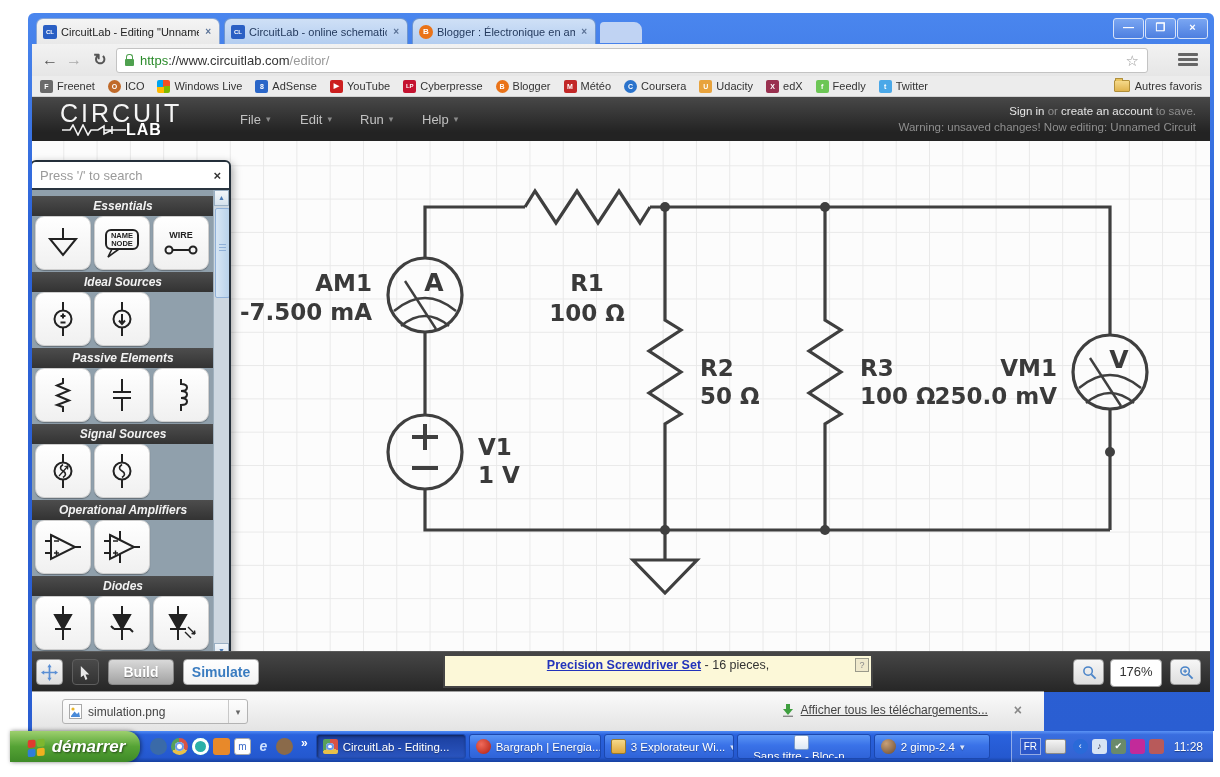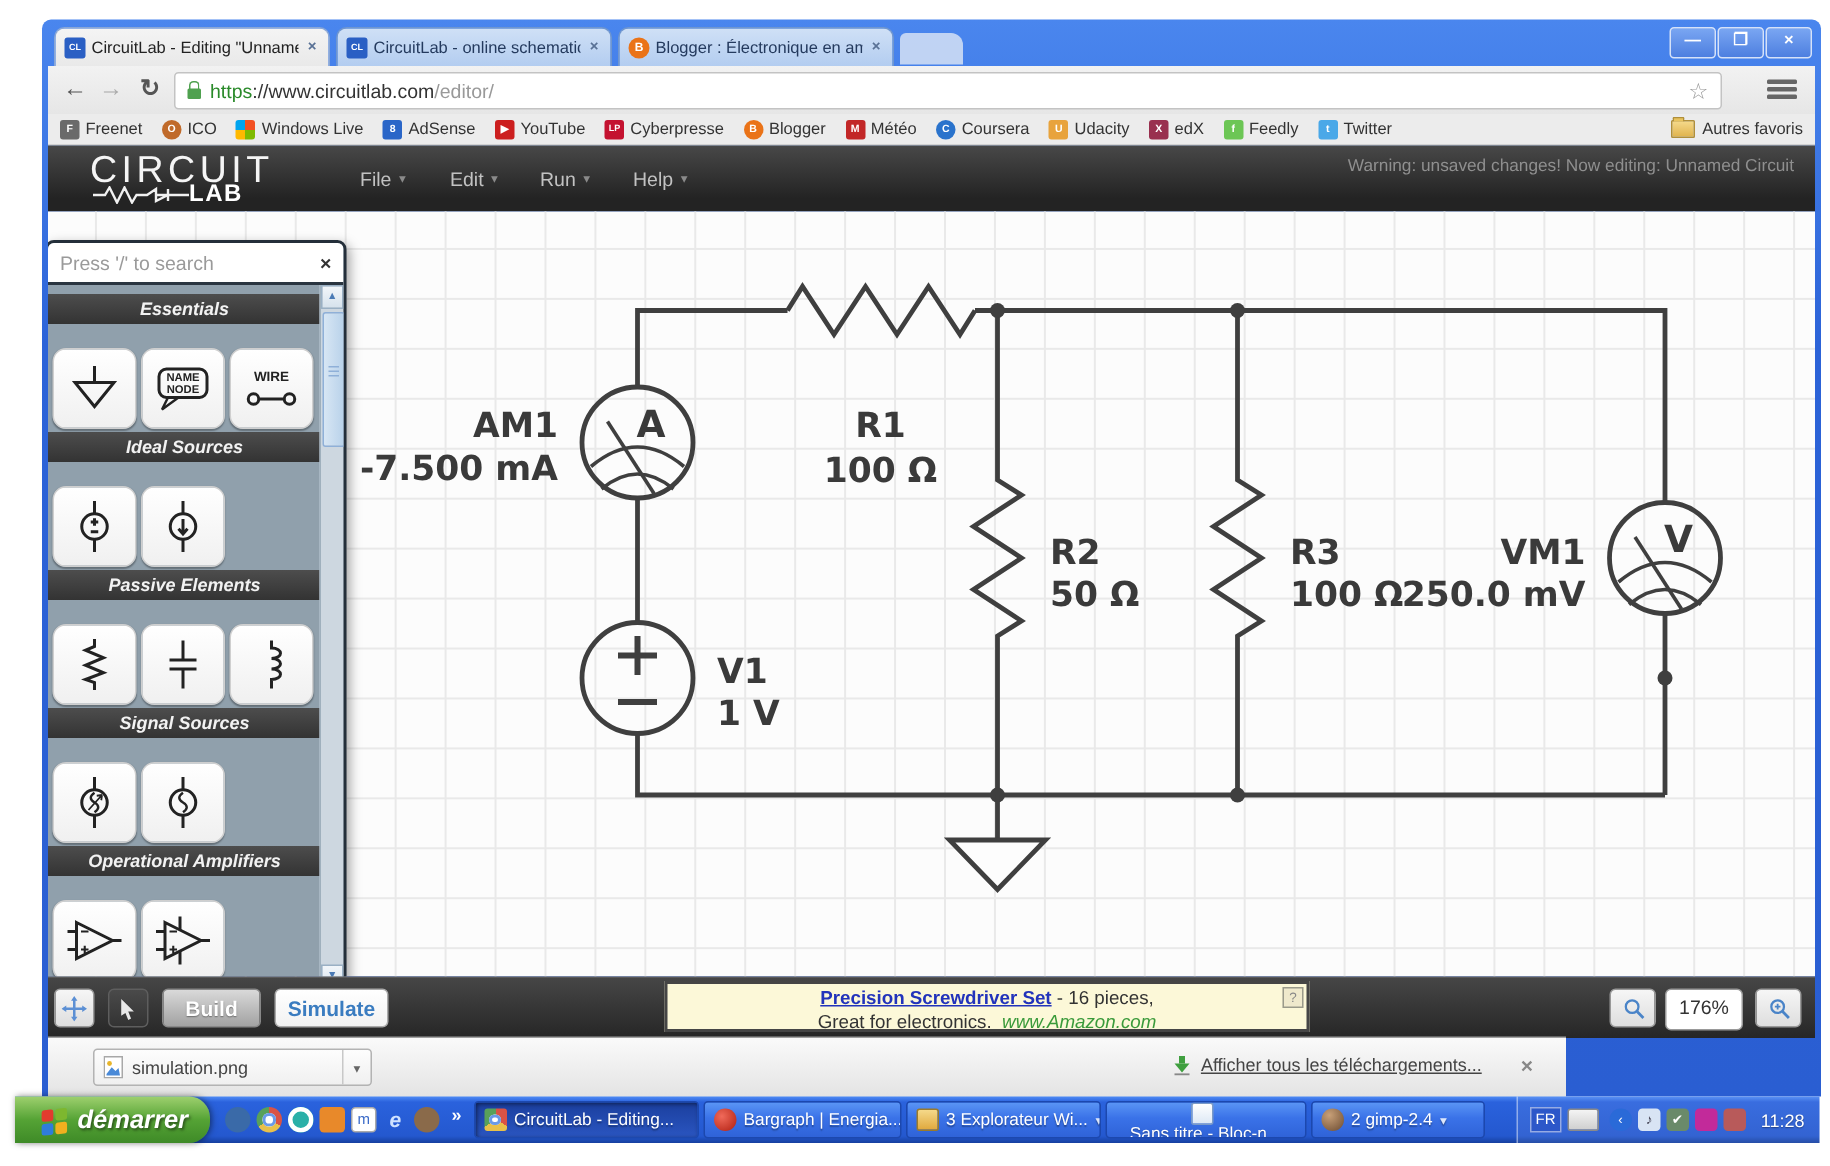--- a/index.html
+++ b/index.html
@@ -71,21 +71,21 @@
 
   
   .palette{position:absolute;left:-2px;top:19px;width:201px;height:499px;border:2px solid #242f3a;border-radius:6px;
            background:#90a0ac;box-shadow:2px 3px 8px rgba(0,0,0,.35);overflow:hidden;box-sizing:border-box;}
   .pal-search{height:26px;background:#fff;border-bottom:2px solid #2a3540;display:flex;align-items:center;
               padding:0 8px;font-size:13px;color:#9a9a9a;}
   .pal-search .x{margin-left:auto;color:#333;font-weight:bold;font-size:13px;}
   .pal-body{position:relative;height:469px;padding-top:6px;box-sizing:border-box;}
   .pal-hdr{height:20px;width:182px;background:linear-gradient(#4d4d4d,#333);color:#f2f2f2;font-size:12px;
            font-weight:bold;font-style:italic;text-align:center;line-height:20px;}
-  .pal-row{display:flex;width:182px;padding:16px 0 2px 3px;box-sizing:border-box;}
+  .pal-row{display:flex;width:182px;padding:0 0 2px 3px;box-sizing:border-box;}
   .pal-btn{width:56px;height:54px;background:linear-gradient(#fff,#f0f0f0);border:1px solid #cfcfcf;border-radius:9px;
            margin-right:3px;display:flex;align-items:center;justify-content:center;box-sizing:border-box;
            box-shadow:0 1px 1px rgba(0,0,0,.3);}
   .pal-btn svg{stroke:#222;fill:none;stroke-width:2px;}
   .pal-btn svg text{stroke:none;fill:#222;font-weight:bold;font-family:"Liberation Sans",sans-serif;}
   .pal-scroll{position:absolute;right:0;top:0;bottom:0;width:15px;background:#cdd7e0;border-left:1px solid #9fb0bd;}
   .pal-scroll .sb{position:absolute;left:0;width:15px;height:16px;background:linear-gradient(#f2f6fa,#d6e2ec);
        border:1px solid #9ab0c4;box-sizing:border-box;color:#4a7ab5;font-size:7px;text-align:center;line-height:14px;}
   .pal-thumb{position:absolute;left:1px;top:18px;width:13px;height:88px;background:linear-gradient(90deg,#d7e6f4,#b9d2ea);
        border:1px solid #8fb0d8;border-radius:2px;}
@@ -273,20 +273,21 @@
         </div>
       <div class="menuitem" style="left:328px;">
           <span>Run</span>
           <span class="car">▾</span>
         </div>
       <div class="menuitem" style="left:390px;">
           <span>Help</span>
           <span class="car">▾</span>
         </div>
       <div class="hdr-right">
+        <div><span class="lit">Sign in</span><span class="dim"> or </span><span class="lit">create an account</span><span class="dim"> to save.</span></div>
         <div class="dim">Warning: unsaved changes! Now editing: Unnamed Circuit</div>
       </div>
     </div>
 
     <div class="workspace">
 
       <svg class="schem" viewBox="32 141 1178 510">
 
         <path d="M425 258 V207 H525"></path>
         <path d="M525 207 L535 191 L556 223 L577 191 L598 223 L619 191 L640 223 L650 207"></path>
@@ -497,21 +498,20 @@
       <div class="bbtn btn-dark" style="left:40px;width:27px;">
         <svg width="15" height="15" viewBox="0 0 16 16" style="margin:5px;">
           <polygon points="3,1 12,10 8,10 10,15 8,16 6,11 3,13" fill="#e8e8e8"></polygon>
         </svg>
       </div>
       <div class="bbtn btn-build" style="left:76px;width:66px;">Build</div>
       <div class="bbtn btn-sim" style="left:151px;width:76px;">Simulate</div>
 
       <div class="adbox">
         <div style="margin-top:1px;"><span class="adlink">Precision Screwdriver Set</span><span> - 16 pieces,</span></div>
-        <div><span>Great for electronics.</span>&nbsp;&nbsp;<span class="adurl">www.Amazon.com</span></div>
         <div class="adq">?</div>
       </div>
 
       <div class="bbtn btn-light" style="left:1041px;width:31px;">
         <svg width="15" height="15" viewBox="0 0 16 16" style="margin:5px 8px;">
           <circle cx="6.5" cy="6.5" r="4.5" stroke="#4a84c8" stroke-width="1.6" fill="none"></circle>
             <path d="M10 10 L14.5 14.5" stroke="#4a84c8" stroke-width="2"></path>
         </svg>
       </div>
       <div class="zoomlbl">176%</div>

